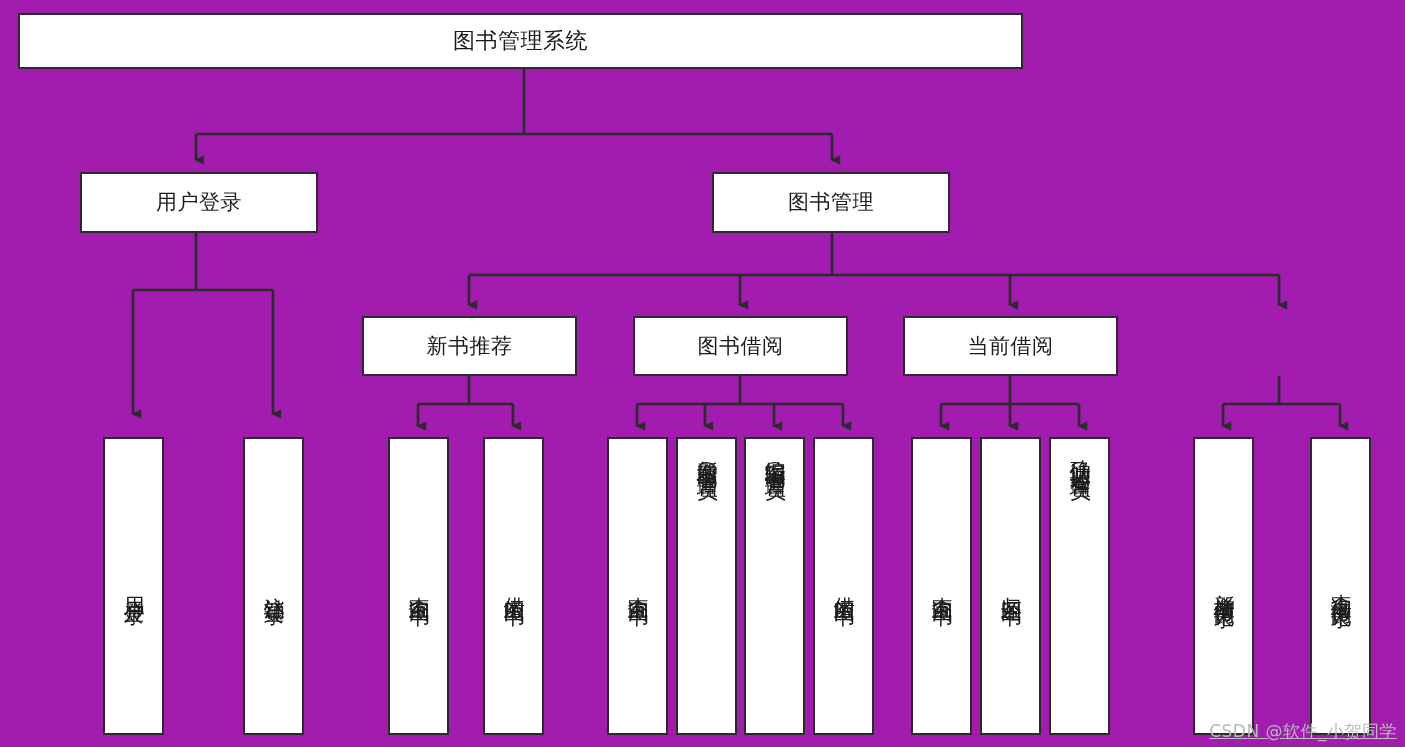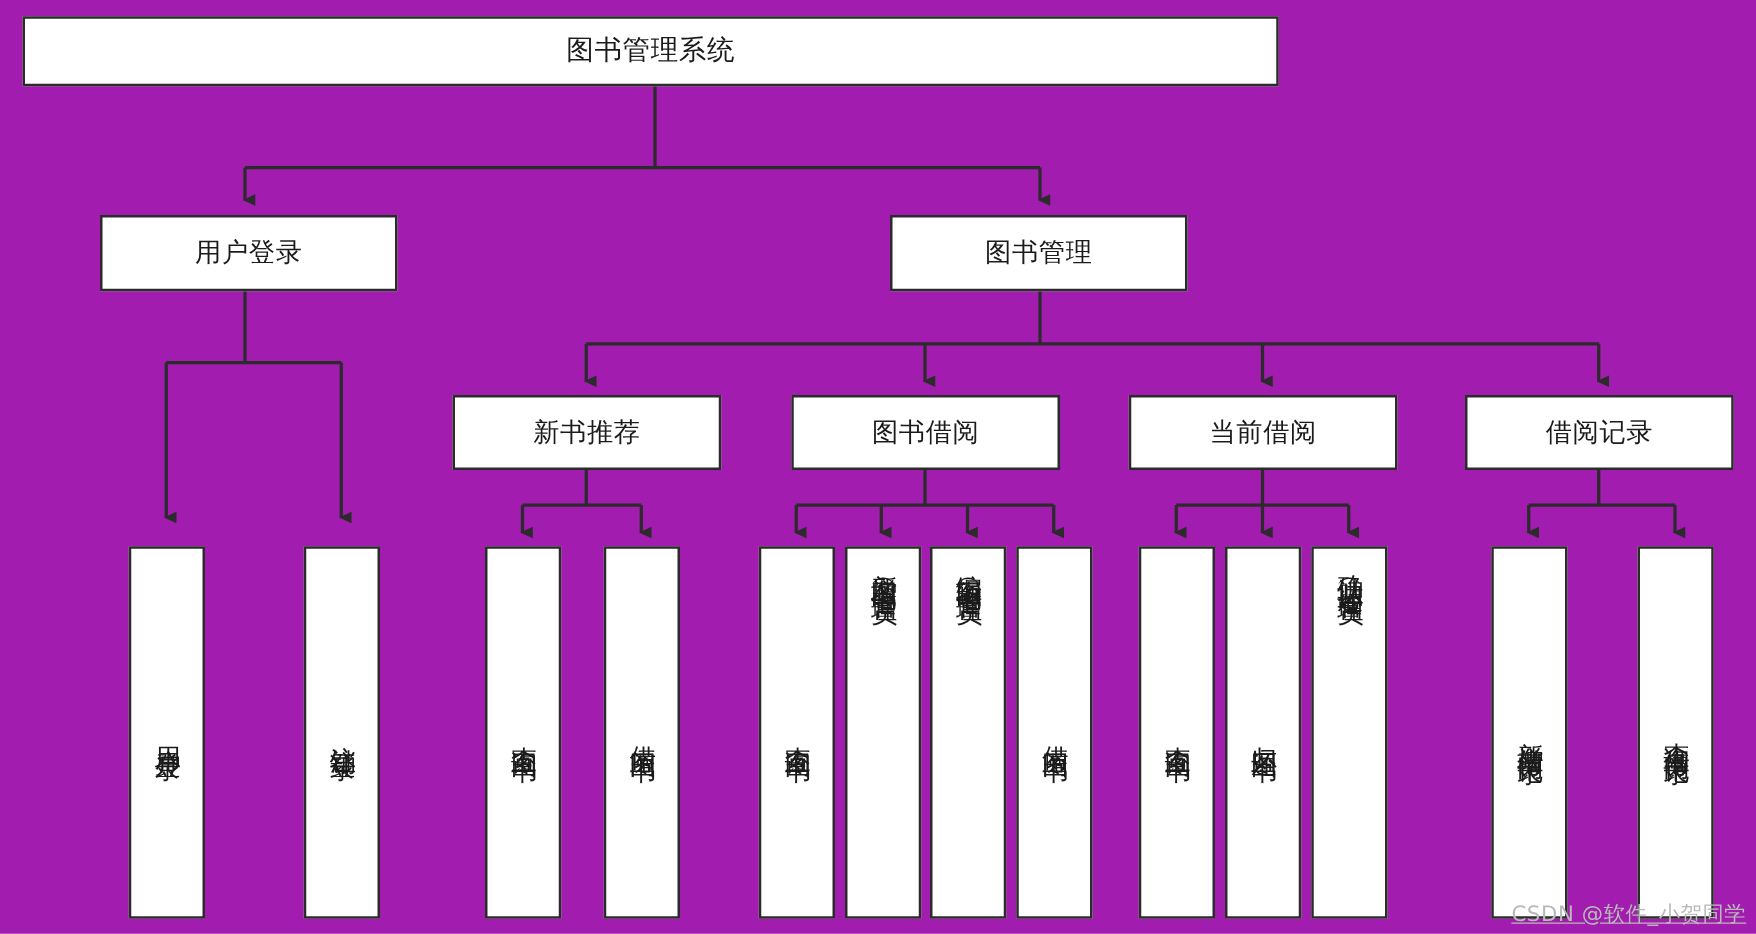--- a/index.html
+++ b/index.html
@@ -153,23 +153,20 @@
 
   <div class="node horiz" style="left:712px; top:172px; width:238px; height:61px;">
     <span class="node-label">图书管理</span>
   </div>
   <div class="node horiz" style="left:633px; top:316px; width:215px; height:60px;">
     <span class="node-label">图书借阅</span>
   </div>
   <div class="node horiz" style="left:903px; top:316px; width:215px; height:60px;">
     <span class="node-label">当前借阅</span>
   </div>
-  <div class="node horiz" style="left:1172px; top:316px; width:215px; height:60px;">
-    <span class="node-label">借阅记录</span>
-  </div>
 
   <div class="node vert center-v" style="left:103px; top:437px; width:61px; height:298px;">
     <span class="node-label">用户登录</span>
   </div>
   <div class="node vert center-v" style="left:243px; top:437px; width:61px; height:298px;">
     <span class="node-label">注销登录</span>
   </div>
 
   <div class="node vert center-v" style="left:388px; top:437px; width:61px; height:298px;">
     <span class="node-label">查询图书</span>

